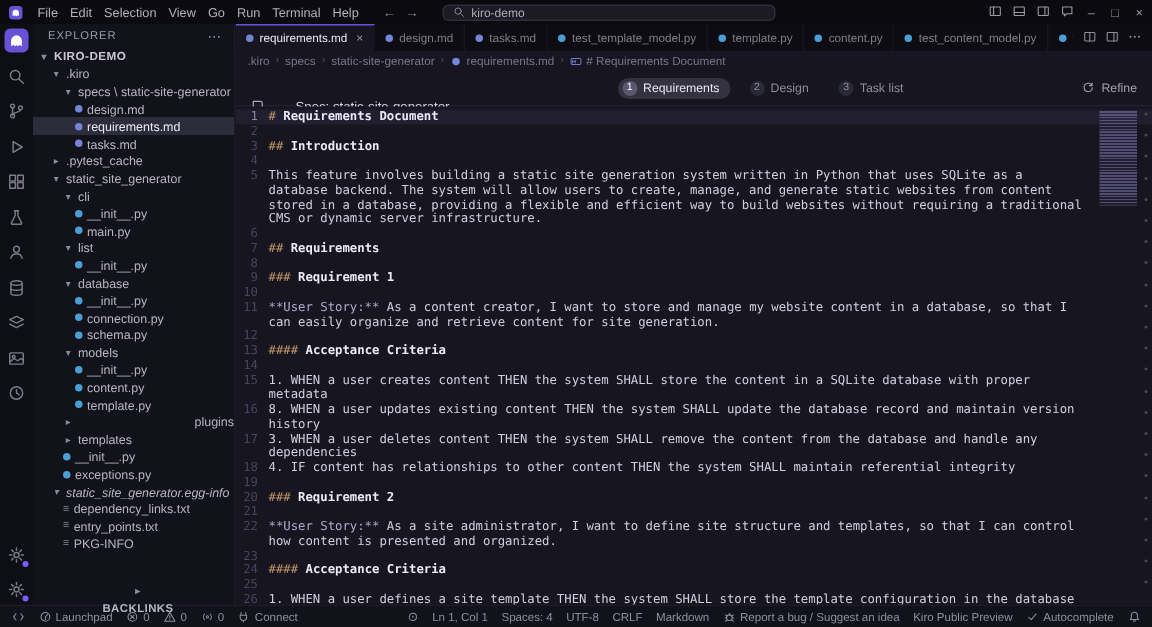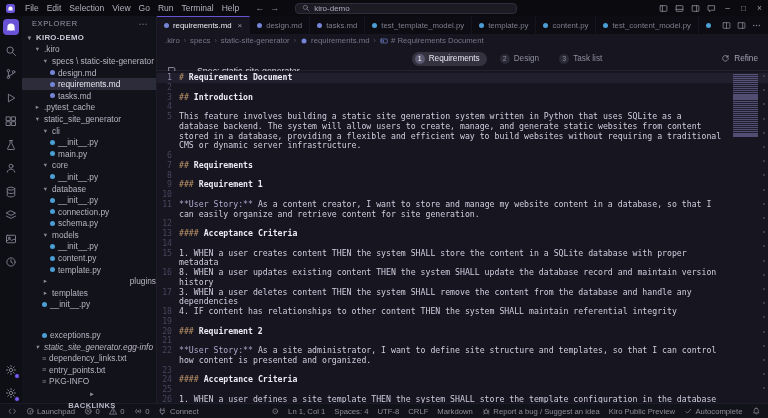--- a/index.html
+++ b/index.html
@@ -332,21 +332,21 @@
           <div class="trow" style="padding-left: 28px;">
             <span class="dot dot-py"></span>
             <span>__init__.py</span>
           </div>
           <div class="trow" style="padding-left: 28px;">
             <span class="dot dot-py"></span>
             <span>main.py</span>
           </div>
           <div class="trow" style="padding-left: 20px;">
             <span class="caret">▾</span>
-            <span>core</span>
+            <span>list</span>
           </div>
           <div class="trow" style="padding-left: 28px;">
             <span class="dot dot-py"></span>
             <span>__init__.py</span>
           </div>
           <div class="trow" style="padding-left: 20px;">
             <span class="caret">▾</span>
             <span>database</span>
           </div>
           <div class="trow" style="padding-left: 28px;">
@@ -382,21 +382,21 @@
             <span>plugins</span>
           </div>
           <div class="trow" style="padding-left: 20px;">
             <span class="caret">▸</span>
             <span>templates</span>
           </div>
           <div class="trow" style="padding-left: 20px;">
             <span class="dot dot-py"></span>
             <span>__init__.py</span>
           </div>
-          <div class="trow" style="padding-left: 20px; margin-top: 19px;">
+          <div class="trow" style="padding-left: 20px;">
             <span class="dot dot-py"></span>
             <span>exceptions.py</span>
           </div>
           <div class="trow" style="padding-left: 12px; font-style: italic;">
             <span class="caret">▾</span>
             <span>static_site_generator.egg-info</span>
           </div>
           <div class="trow" style="padding-left: 20px;">
             <span class="txt-ic">≡</span>
             <span>dependency_links.txt</span>

